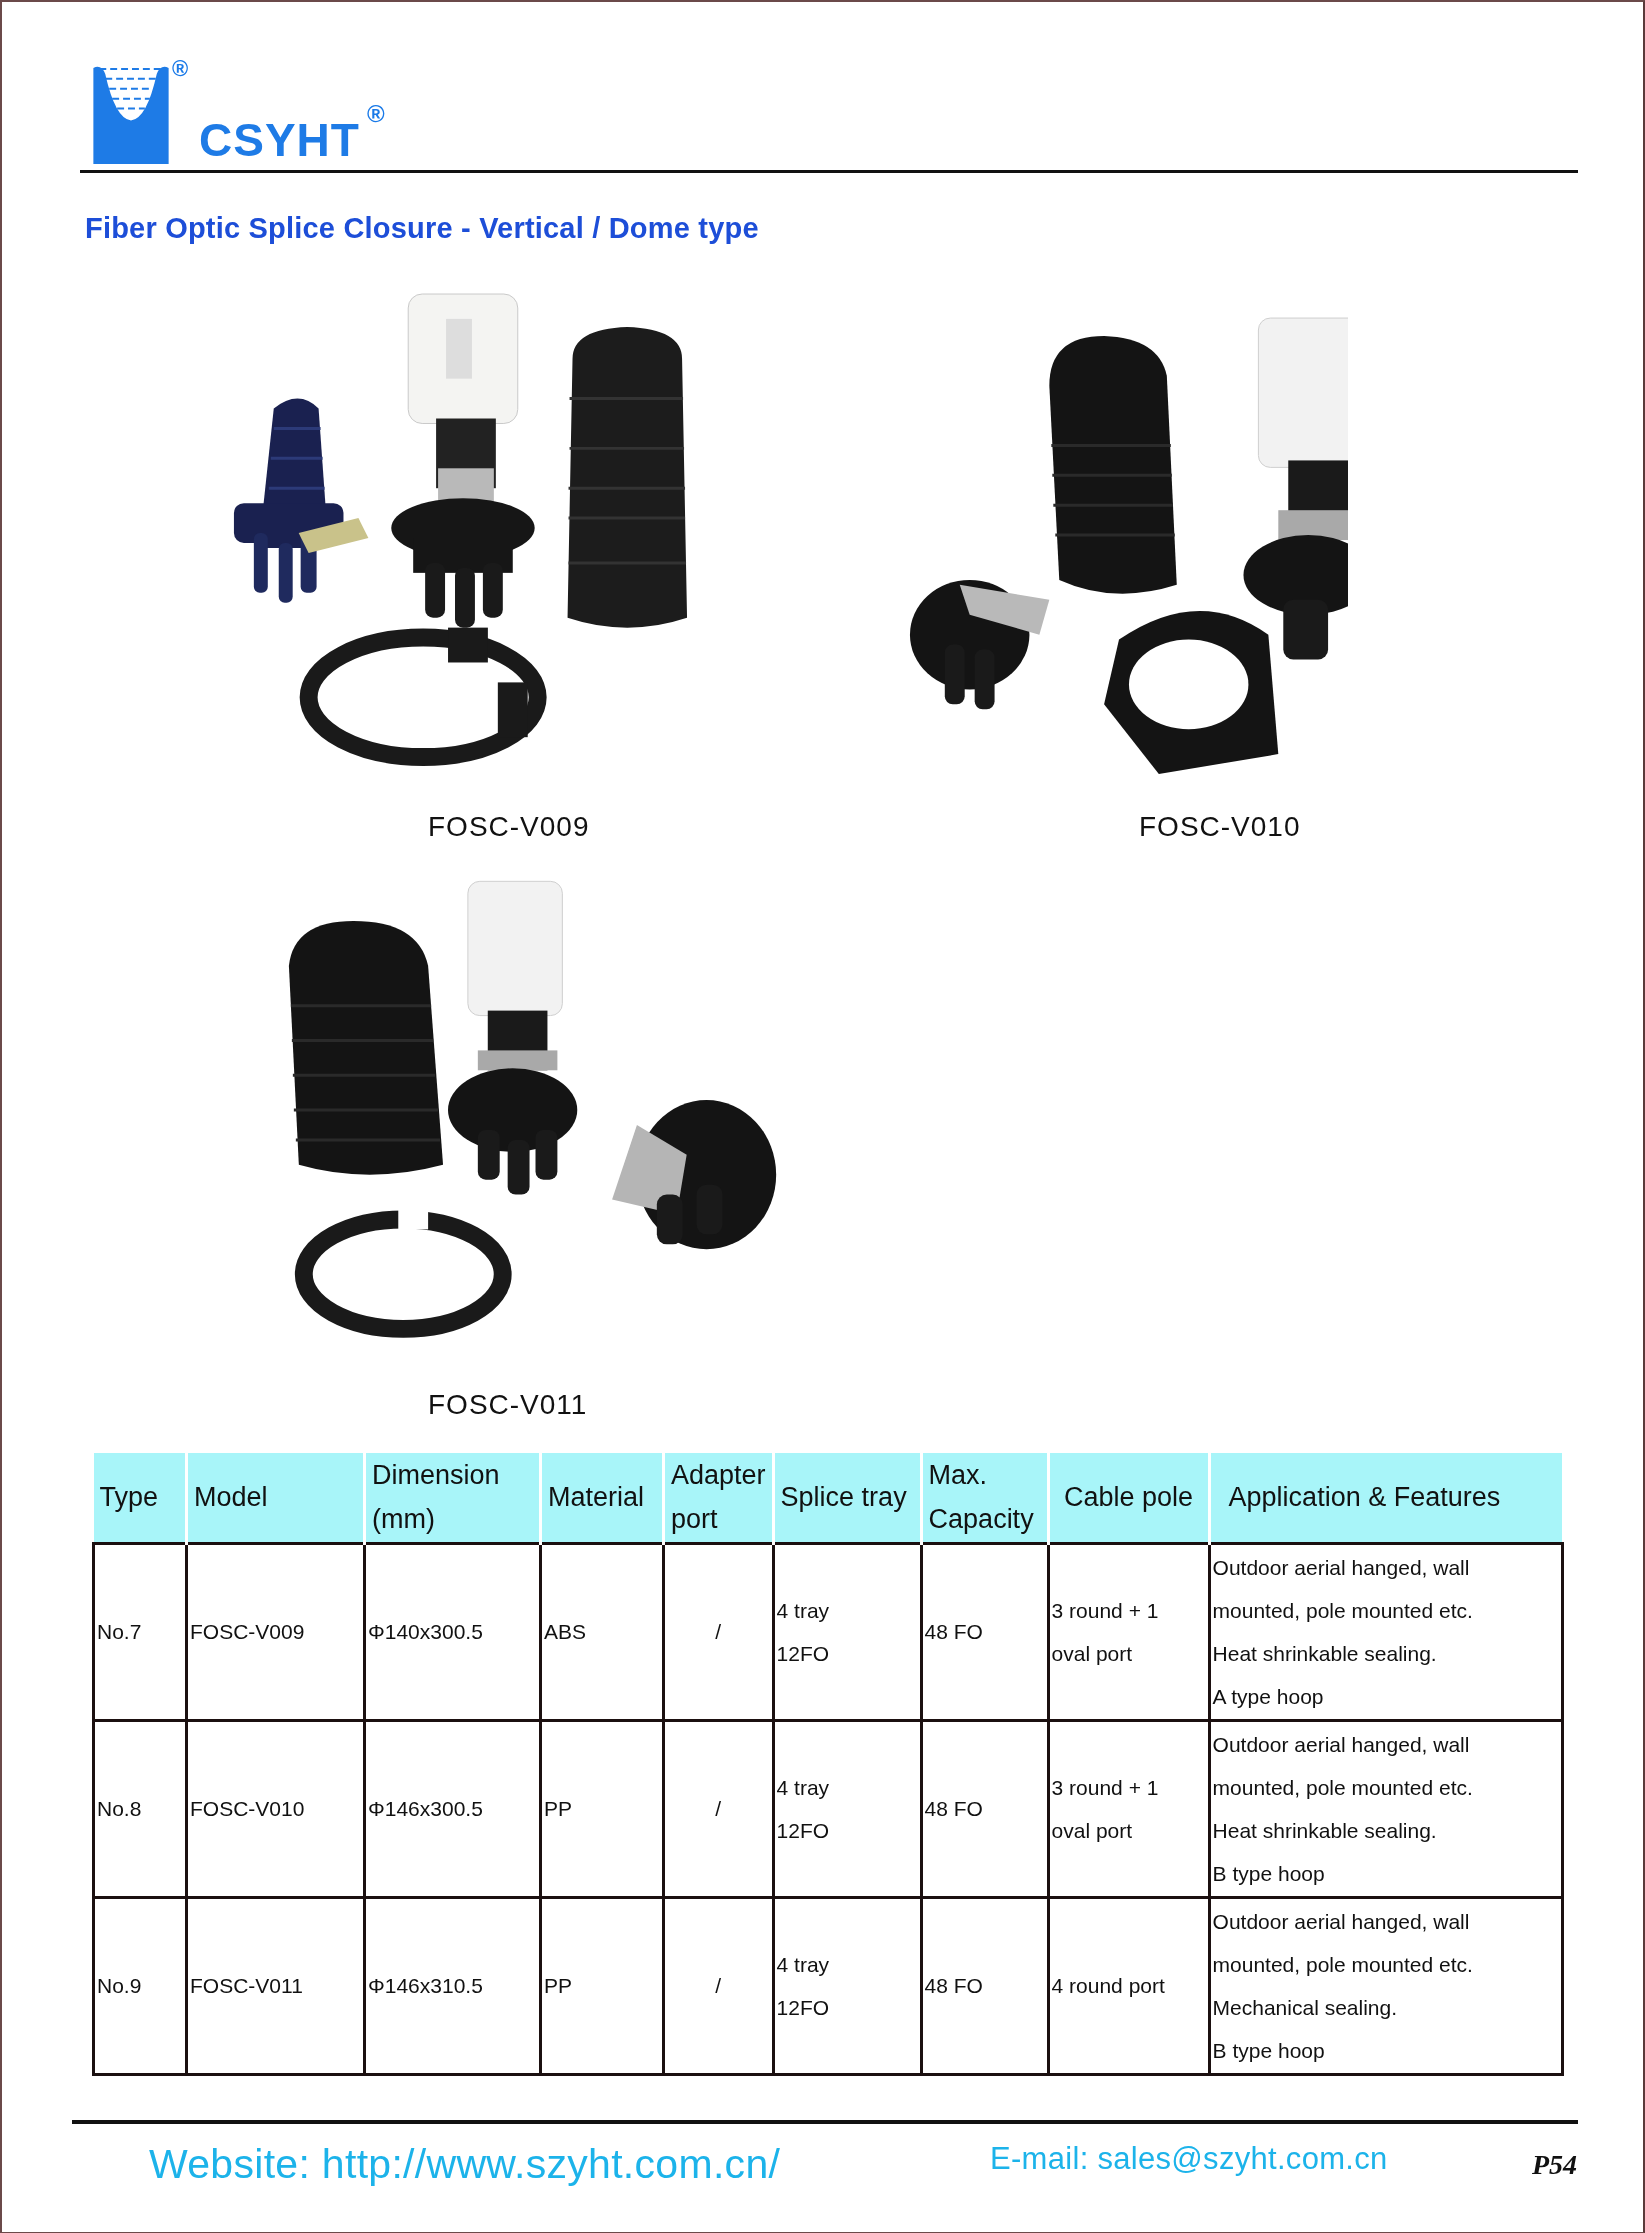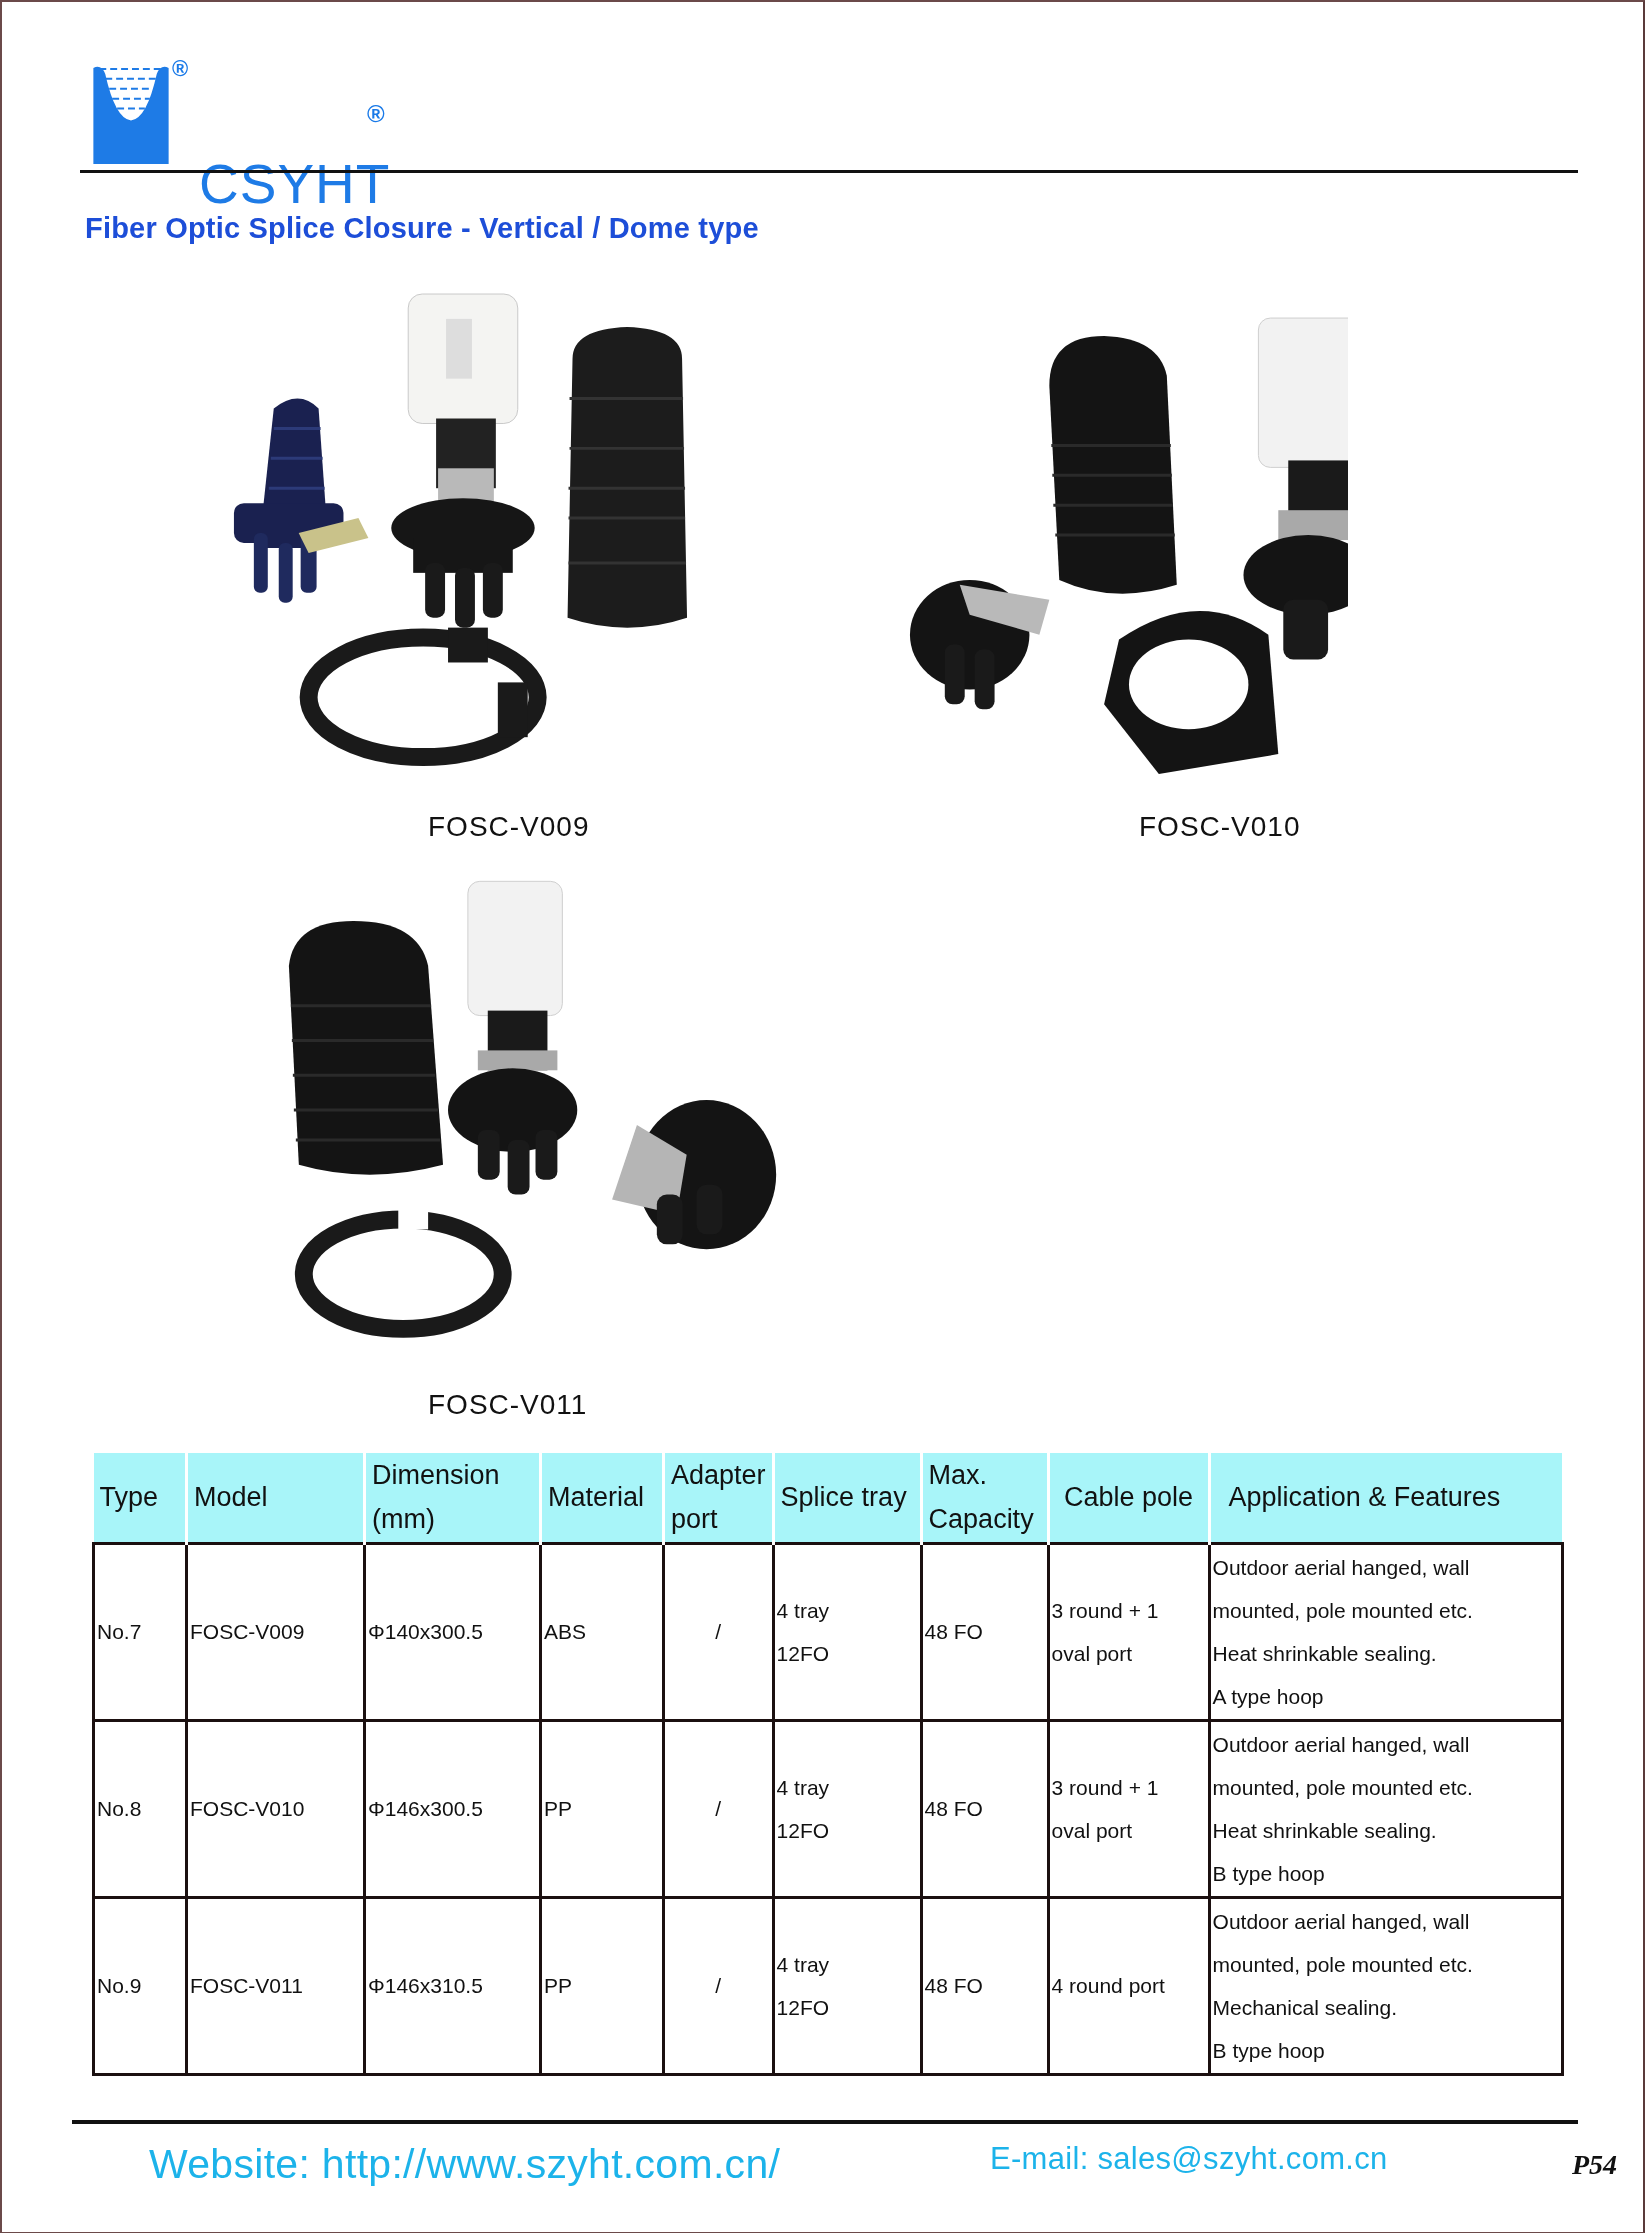--- a/index.html
+++ b/index.html
@@ -3,21 +3,21 @@
   <meta charset="utf-8">
   <style>
     * { box-sizing: border-box; margin: 0; padding: 0; }
     html, body { width: 1646px; height: 2234px; background: #ffffff; overflow: hidden; }
     body { position: relative; font-family: "Liberation Sans", sans-serif; color: #111; }
     .page-frame { position: absolute; left: 0; top: 0; width: 1646px; height: 2234px; border: 2px solid #6b4a4a; border-right: 3px solid #5a3a3a; pointer-events: none; }
 
     
     .logo-icon { position: absolute; left: 93px; top: 64px; width: 76px; height: 100px; }
     .logo-reg-1 { position: absolute; left: 172px; top: 56px; font-size: 22px; color: #1a7ae8; font-weight: bold; }
-    .logo-text { position: absolute; left: 199px; top: 117px; font-size: 55px; font-weight: normal; color: #1e7be6; letter-spacing: 1px; line-height: 1; margin-top: 40px; }
+    .logo-text { position: absolute; left: 199px; top: 117px; font-size: 46px; font-weight: bold; color: #1e7be6; letter-spacing: 1px; line-height: 1; }
     .logo-reg-2 { position: absolute; left: 367px; top: 100px; font-size: 24px; color: #1a7ae8; font-weight: bold; }
     .header-rule { position: absolute; left: 80px; top: 170px; width: 1498px; height: 3px; background: #111; }
 
     .page-title { position: absolute; left: 85px; top: 212px; font-size: 29px; font-weight: bold; color: #1d4ed8; letter-spacing: 0.2px; }
 
     
     .figure { position: absolute; }
     .figure svg { display: block; }
     .figure-caption { position: absolute; font-size: 28px; color: #111; letter-spacing: 1px; }
 
@@ -26,21 +26,21 @@
     .spec-table th { background: #a8f5f9; font-weight: normal; font-size: 27px; text-align: left; padding: 0 6px; height: 90px; line-height: 44px; border-left: 3px solid #ffffff; color: #111; vertical-align: middle; }
     .spec-table th:first-child { border-left: none; }
     .spec-table td { font-size: 21px; line-height: 43px; border: 3px solid #1b1010; padding: 0 2px; vertical-align: middle; height: 177px; color: #111; }
     .spec-table td.center { text-align: center; }
     .spec-table tr.body-row td { border-top: 3px solid #1b1010; }
     .spec-table .multiline { white-space: pre-line; }
 
     .footer-rule { position: absolute; left: 72px; top: 2120px; width: 1506px; height: 4px; background: #111; }
     .footer-website { position: absolute; left: 149px; top: 2141px; font-size: 41px; color: #1cb3ea; letter-spacing: 0.3px; }
     .footer-email { position: absolute; left: 990px; top: 2141px; font-size: 31px; color: #1cb3ea; letter-spacing: 0.3px; }
-    .page-number { position: absolute; left: 1532px; top: 2149px; font-family: "Liberation Serif", serif; font-style: italic; font-weight: bold; font-size: 28px; color: #111; margin-left: 40px; }
+    .page-number { position: absolute; left: 1532px; top: 2149px; font-family: "Liberation Serif", serif; font-style: italic; font-weight: bold; font-size: 28px; color: #111; }
   </style>
 </head>
 <body>
 
 <div class="page-frame"></div>
 
 <div class="logo-icon">
   <svg width="76" height="100" viewBox="0 0 76 101">
     <path d="M0 4 Q8 0 12 10 Q22 55 38 57 Q54 55 64 10 Q68 0 76 4 L76 101 L0 101 Z" fill="#1e7be6"></path>
     <g stroke="#1e7be6" stroke-width="2" stroke-dasharray="7 4">

